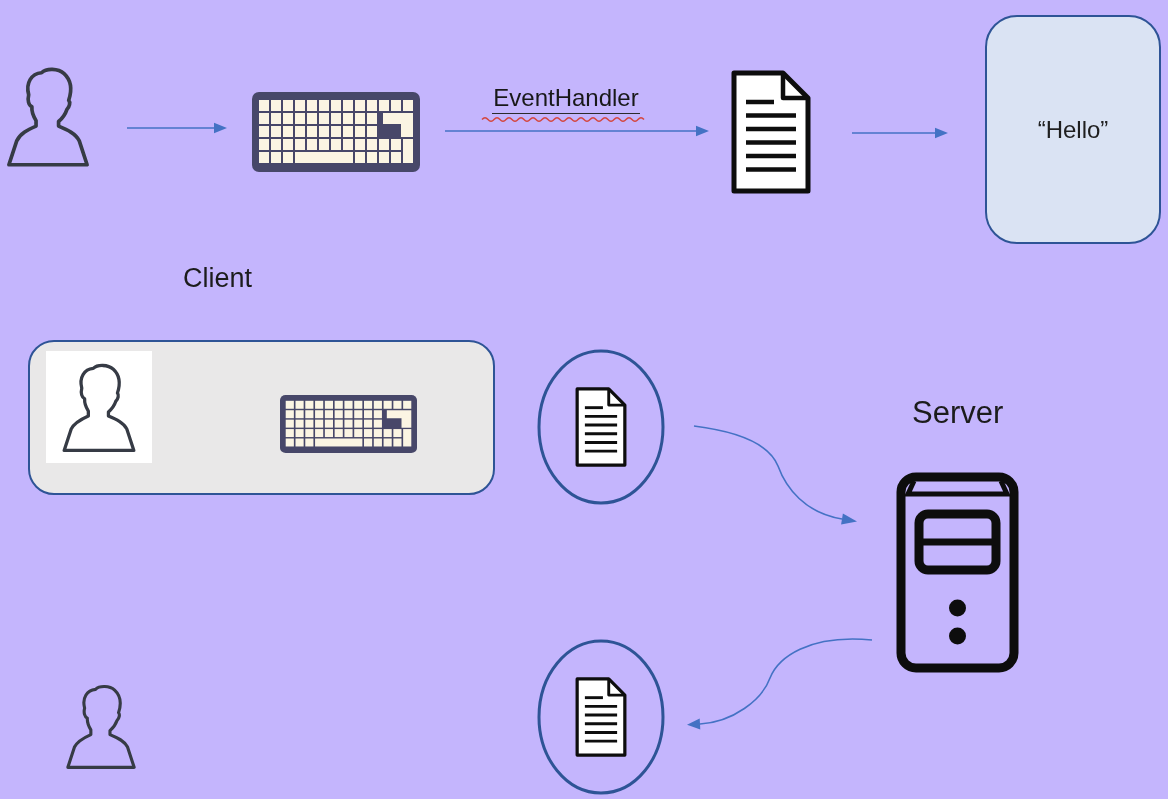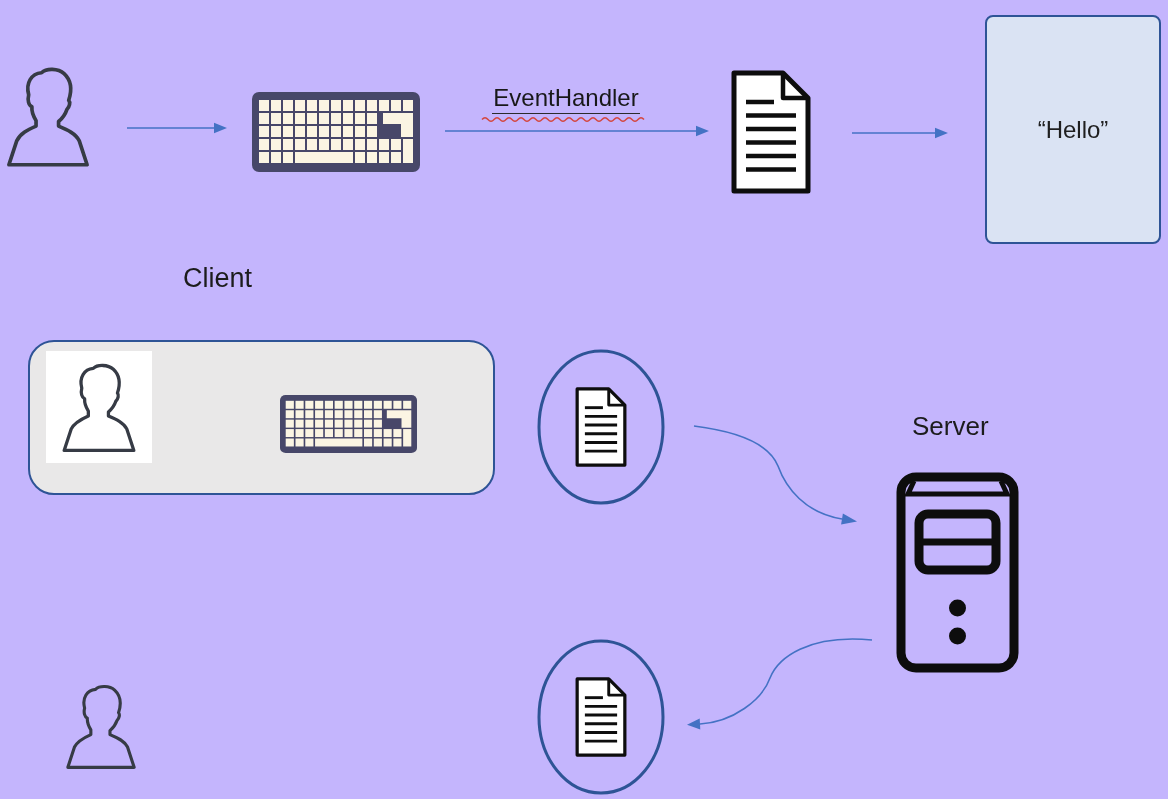--- a/index.html
+++ b/index.html
@@ -22,21 +22,21 @@
   .abs{position:absolute;}
   .section-label{font-size:27px;color:var(--label-text);white-space:nowrap;text-align:center;}
   .ev-label{text-align:center;}
   .ev-text{display:inline-block;font-size:24px;color:#181818;
     border-bottom:1.5px solid #2B2B2B;padding:0 1px 1px 1px;white-space:nowrap;}
   .squiggle{display:block;width:100%;height:7px;margin-top:1px;}
   .squiggle path{fill:none;stroke:var(--spellcheck-red);stroke-width:1.4;}
   .hello-box{
     display:flex;align-items:center;justify-content:center;
     background:var(--hello-fill);border:2.5px solid var(--shape-border);
-    border-radius:8px;font-size:24px;color:#1F1F1F;
+    border-radius:32px;font-size:24px;color:#1F1F1F;
   }
   .client-box{
     background:var(--client-fill);border:2.5px solid var(--shape-border);
     border-radius:26px;
   }
   .white-patch{background:#FFFFFF;display:flex;align-items:center;justify-content:center;}
   
   .kb-body{fill:var(--keyboard-body);}
   .kb-key{fill:var(--keyboard-key);}
   .person-path{fill:none;stroke:var(--person-stroke);stroke-width:4;stroke-linejoin:round;stroke-linecap:round;}
@@ -188,21 +188,21 @@
   <svg class="abs" style="left:536px;top:348px" width="130" height="158" viewBox="0 0 130 158">
     <ellipse class="ellipse-ring" cx="65" cy="79" rx="62" ry="76"></ellipse>
     <use href="#sym-doc" x="36" y="30" width="58" height="98"></use>
   </svg>
 
   <svg class="abs" style="left:690px;top:418px" width="175" height="115" viewBox="0 0 175 115">
     <path class="arrow-line" d="M4 8 C52 14 80 28 88 48 C96 70 115 95 152 101"></path>
     <polygon class="arrow-head" points="167,103.5 151.1,106.4 152.9,95.6"></polygon>
   </svg>
 
-  <div class="abs section-label" style="left:912px;top:411px;font-size:26px">Server</div>
+  <div class="abs section-label" style="left:912px;top:395px;font-size:31px">Server</div>
 
   <svg class="abs" style="left:894px;top:470px" width="127" height="205" viewBox="0 0 127 205">
     <rect class="server-stroke" style="stroke-width:9" x="7" y="7" width="113" height="191" rx="15"></rect>
     <path class="server-stroke" style="stroke-width:5" d="M20 11 L14 24 L113 24 L107 11"></path>
     <rect class="server-stroke" style="stroke-width:9" x="25" y="44" width="77" height="56" rx="9"></rect>
     <line class="server-stroke" style="stroke-width:7" x1="25" y1="72" x2="102" y2="72"></line>
     <circle class="server-fill" cx="63.5" cy="138" r="8.5"></circle>
     <circle class="server-fill" cx="63.5" cy="166" r="8.5"></circle>
   </svg>
 

